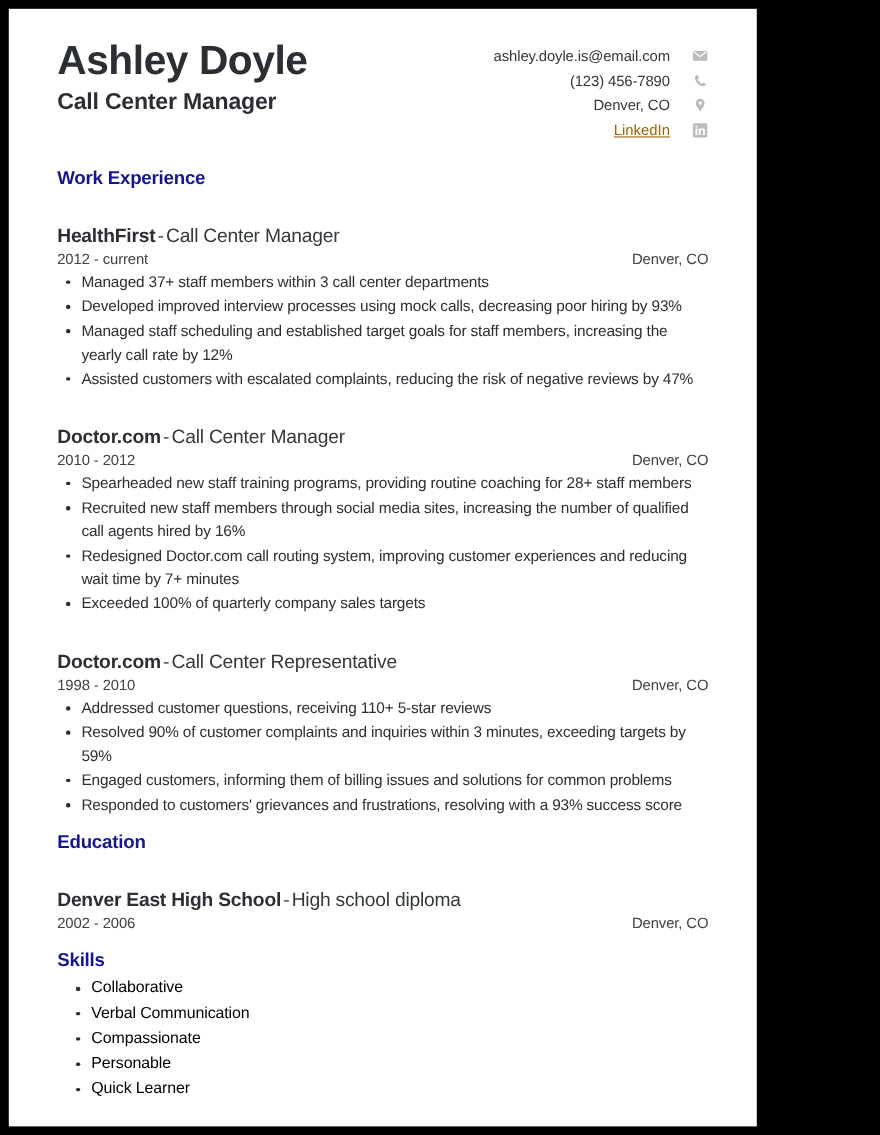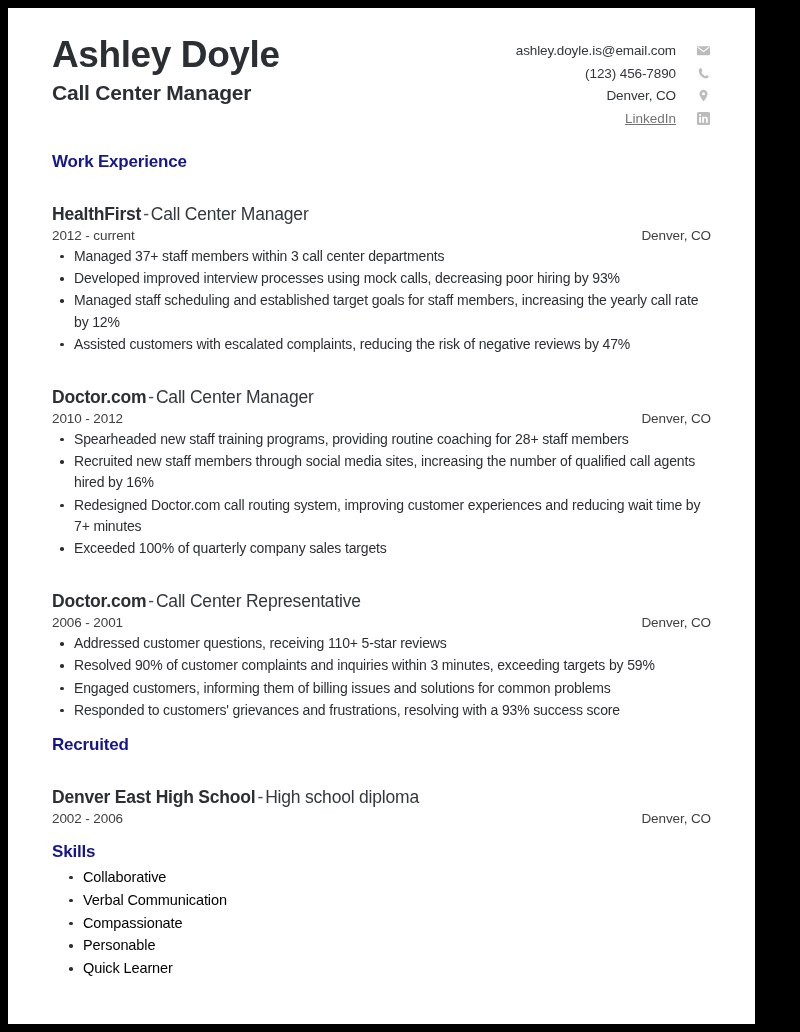--- a/index.html
+++ b/index.html
@@ -11,21 +11,21 @@
     width: 800px;
     height: 1032px;
     overflow: hidden;
     font-family: "Liberation Sans", sans-serif;
   }
 
   #resume-page {
     position: absolute;
     left: 8px;
     top: 8px;
-    width: 747px;
+    width: 680px;
     height: 1016px;
     background: #ffffff;
     box-sizing: border-box;
     padding: 0;
     overflow: hidden;
   }
 
   .inner {
     padding: 26px 44px 0 44px;
   }
@@ -69,21 +69,21 @@
     align-items: center;
     justify-content: flex-end;
     gap: 20px;
     font-size: 13.5px;
     color: #32373b;
     line-height: 1.45;
     white-space: nowrap;
   }
   .contact-row .c-text { letter-spacing: -0.1px; }
   .contact-link {
-    color: #737373;
+    color: #a16207;
     text-decoration: underline;
   }
   .c-icon {
     width: 15px;
     height: 15px;
     display: inline-flex;
     align-items: center;
     justify-content: center;
     flex: 0 0 15px;
     color: #bcbcbc;
@@ -268,34 +268,34 @@
           <li>Redesigned Doctor.com call routing system, improving customer experiences and reducing wait time by 7+ minutes</li>
           <li>Exceeded 100% of quarterly company sales targets</li>
         </ul>
       </div>
 
       <div class="entry">
         <div class="entry-head">
           <span class="entry-org">Doctor.com</span><span class="entry-dash">-</span><span class="entry-role">Call Center Representative</span>
         </div>
         <div class="entry-meta">
-          <span>2006 - 2001</span>
+          <span>1998 - 2010</span>
           <span>Denver, CO</span>
         </div>
         <ul class="bullets">
           <li>Addressed customer questions, receiving 110+ 5-star reviews</li>
           <li>Resolved 90% of customer complaints and inquiries within 3 minutes, exceeding targets by 59%</li>
           <li>Engaged customers, informing them of billing issues and solutions for common problems</li>
           <li>Responded to customers' grievances and frustrations, resolving with a 93% success score</li>
         </ul>
       </div>
     </div>
 
     <div class="section">
-      <div class="section-title education-title">Recruited</div>
+      <div class="section-title education-title">Education</div>
       <div class="entry edu-entry">
         <div class="entry-head">
           <span class="entry-org">Denver East High School</span><span class="entry-dash">-</span><span class="entry-role">High school diploma</span>
         </div>
         <div class="entry-meta">
           <span>2002 - 2006</span>
           <span>Denver, CO</span>
         </div>
       </div>
     </div>

